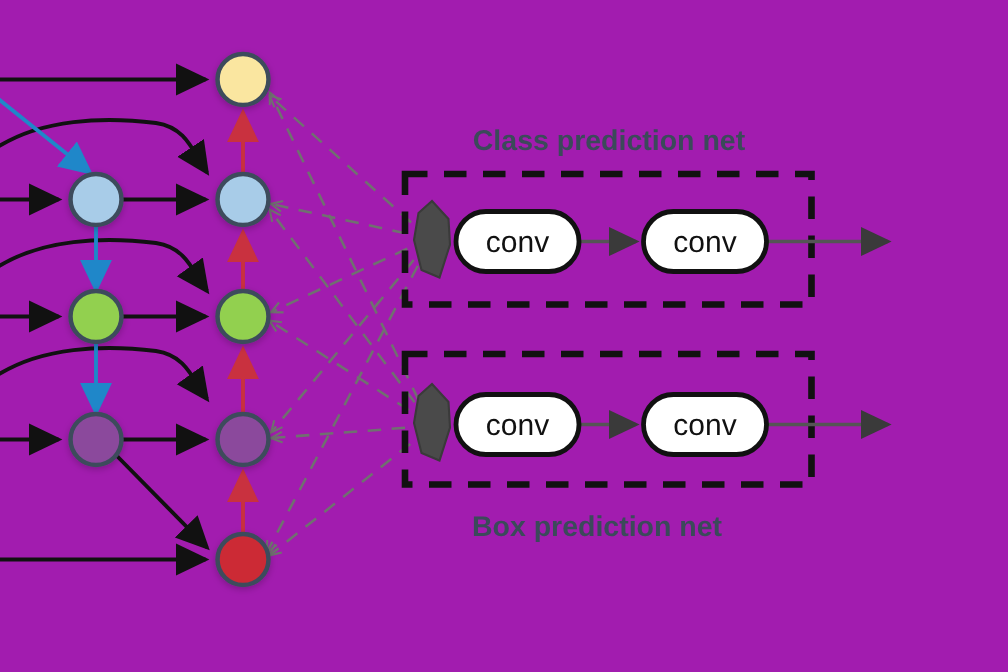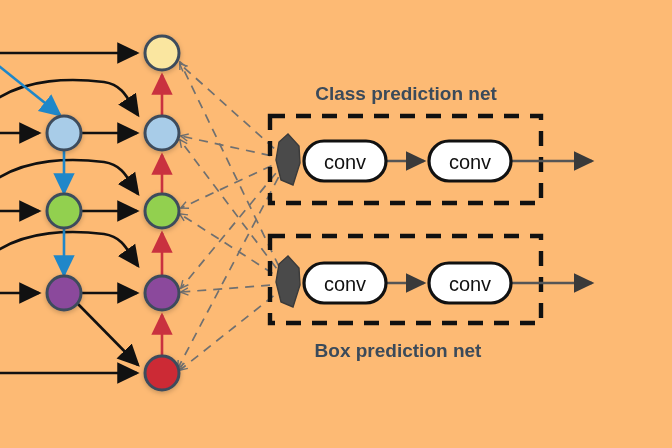--- a/index.html
+++ b/index.html
@@ -4,21 +4,21 @@
 <style>
   html, body {
     margin: 0;
     padding: 0;
     background: #ffffff;
   }
   #canvas {
     position: relative;
     width: 672px;
     height: 448px;
-    background: #fdba74;
+    background: #a21caf;
     overflow: hidden;
     font-family: "Liberation Sans", sans-serif;
   }
   #diagram-svg {
     position: absolute;
     left: 0;
     top: 0;
     width: 672px;
     height: 448px;
   }

